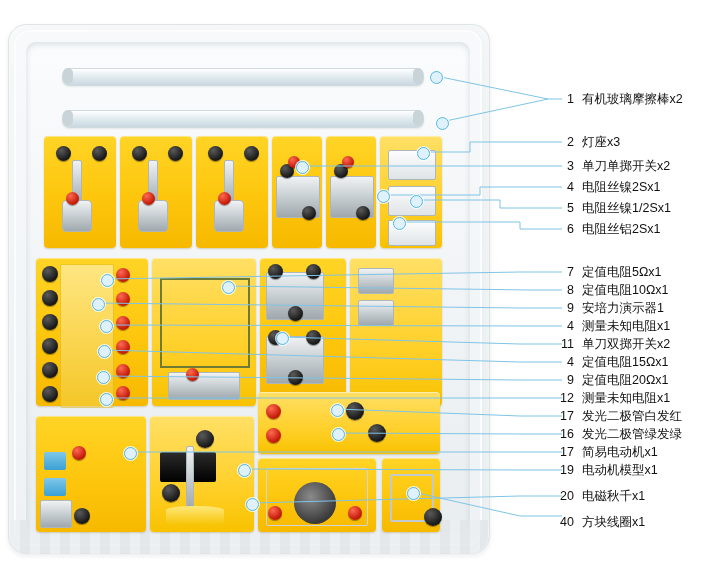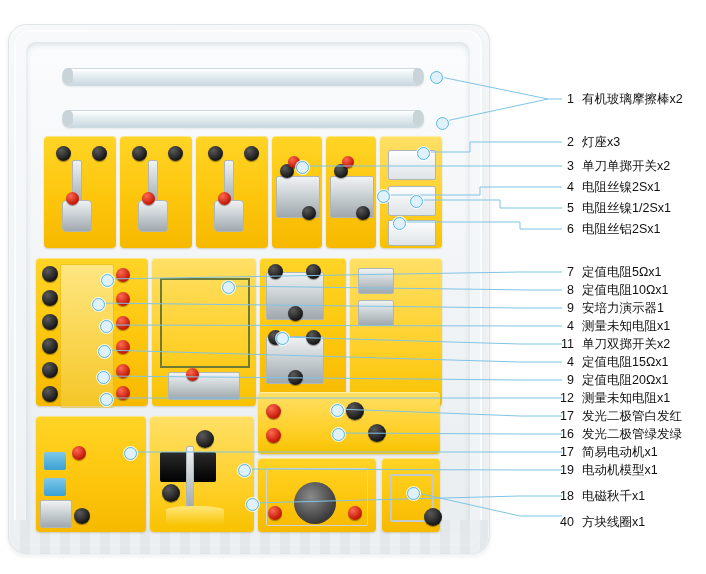--- a/index.html
+++ b/index.html
@@ -453,21 +453,21 @@
     </div>
     <div class="legend-row" style="top:364px;">
       <span class="legend-num">17</span>
       <span class="legend-label">简易电动机x1</span>
     </div>
     <div class="legend-row" style="top:382px;">
       <span class="legend-num">19</span>
       <span class="legend-label">电动机模型x1</span>
     </div>
     <div class="legend-row" style="top:408px;">
-      <span class="legend-num">18</span>
+      <span class="legend-num">20</span>
       <span class="legend-label">电磁秋千x1</span>
     </div>
     <div class="legend-row" style="top:434px;">
       <span class="legend-num">40</span>
       <span class="legend-label">方块线圈x1</span>
     </div>
   </div>
 
 </div>
 

